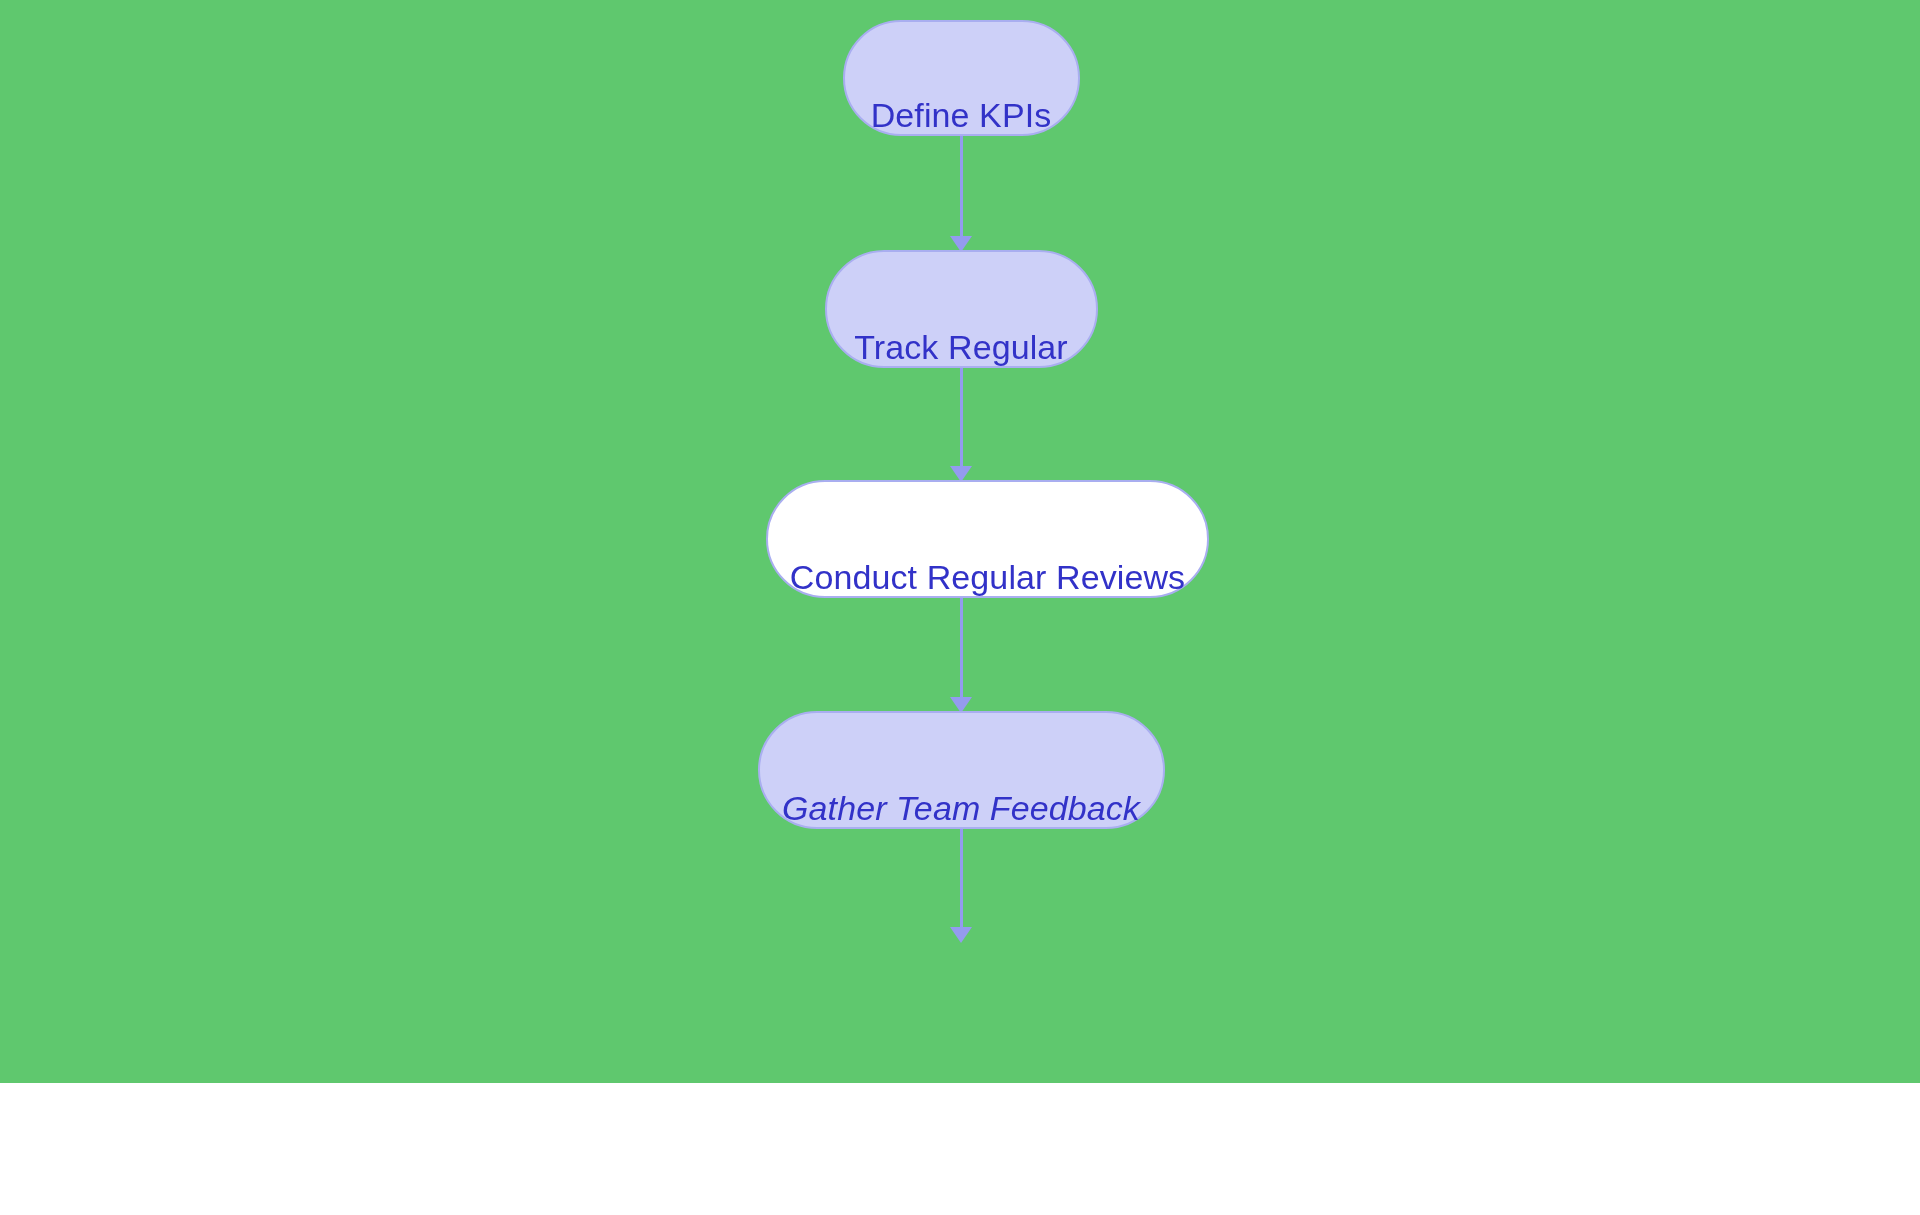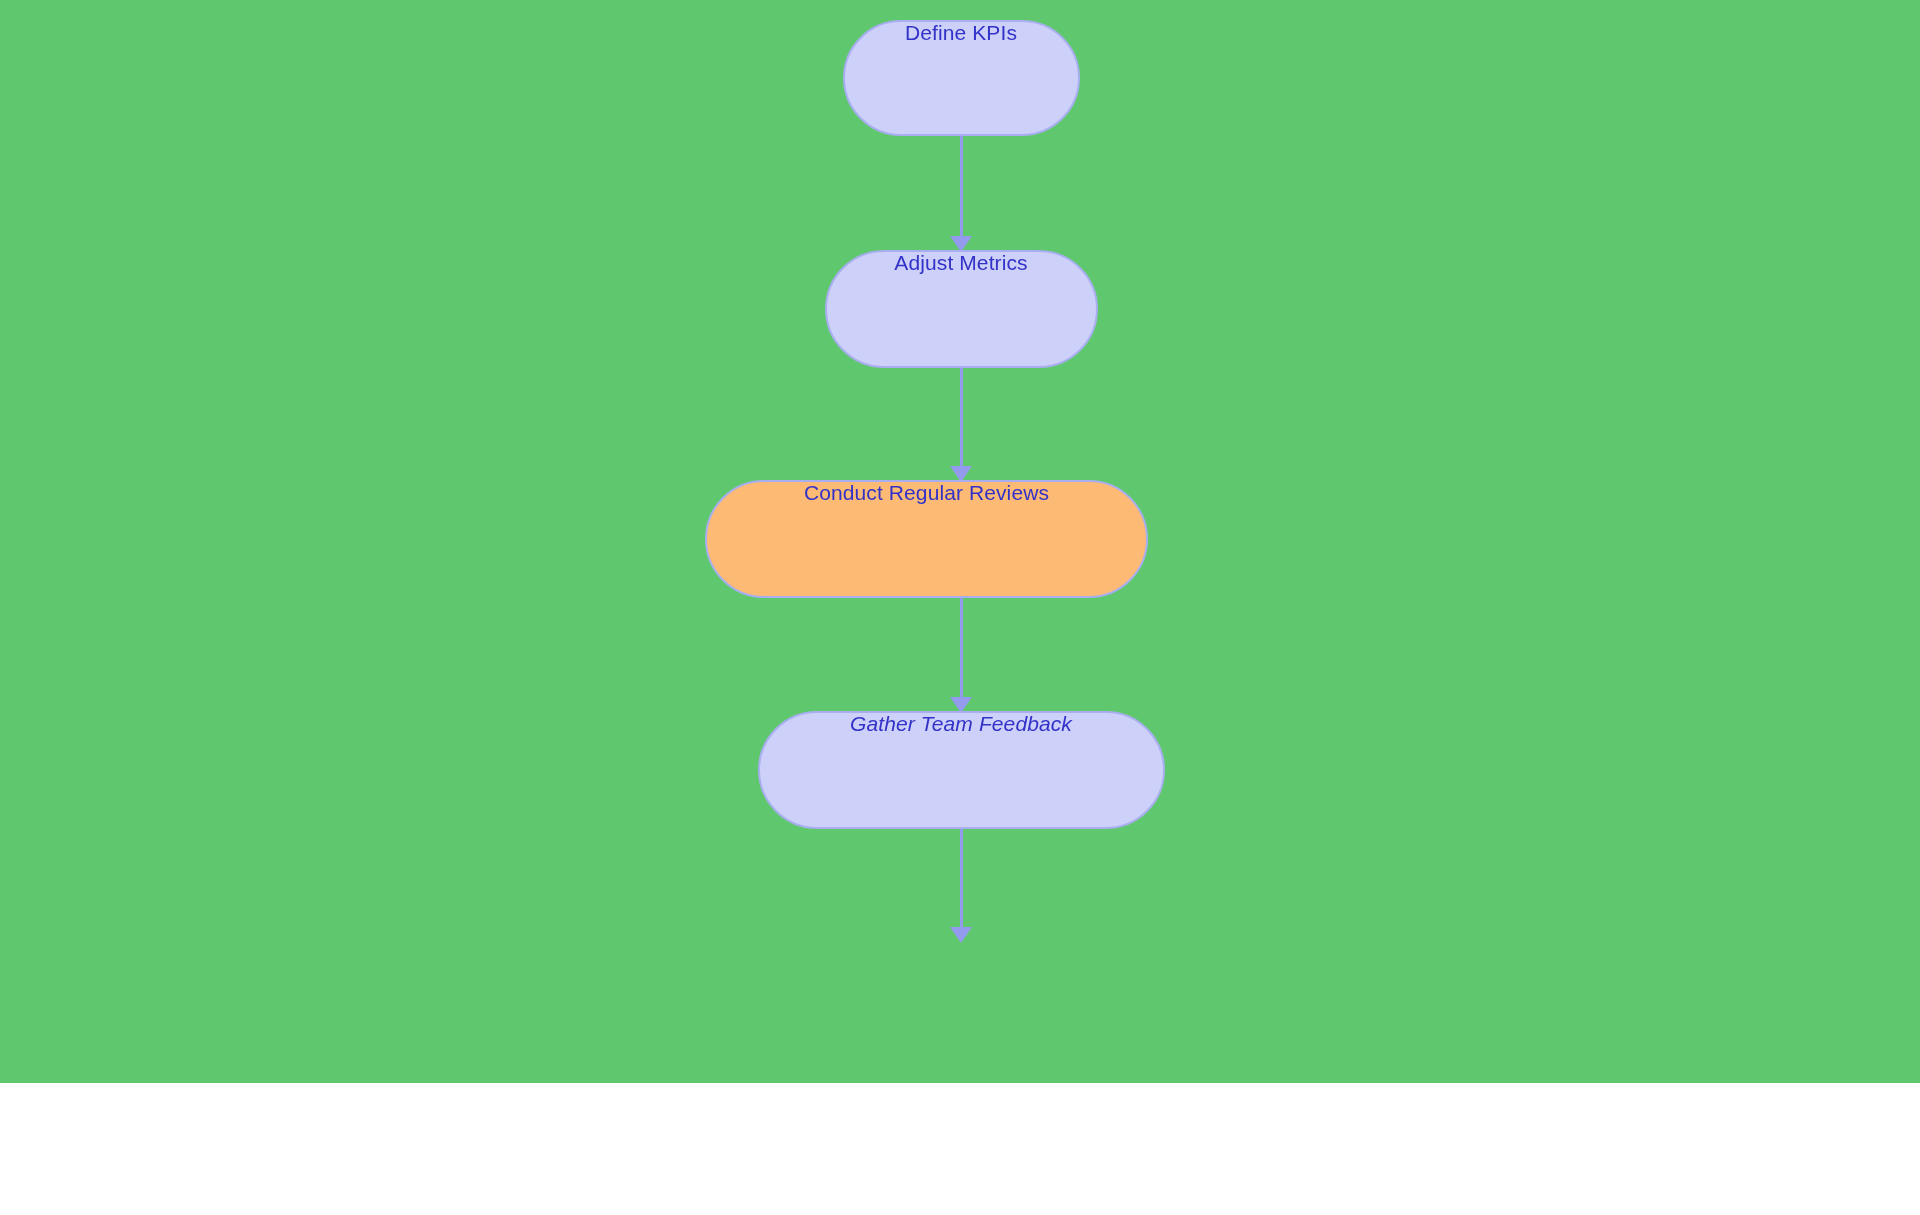--- a/index.html
+++ b/index.html
@@ -36,25 +36,25 @@
     width: 1920px;
     height: 1083px;
   }
   .node {
     position: absolute;
     box-sizing: border-box;
     background: #CDD0F8;
     border: 2px solid #0369a1;
     border-radius: 999px;
     display: flex;
-    align-items: flex-start;
+    align-items: flex-end;
     justify-content: center;
     color: #3232C8;
     font-family: "Liberation Sans", sans-serif;
-    font-size: 21px;
+    font-size: 34px;
     font-weight: 400;
     letter-spacing: 0.1px;
     white-space: nowrap;
     line-height: 1;
   }
   .node-label {
     display: block;
     padding-bottom: 2px;
   }
   .connector {
@@ -91,23 +91,23 @@
         <div class="connector" style="left: 959.5px; top: 368px; height: 100px; background: rgb(148, 155, 239);"></div>
         <div class="arrowhead" style="left: 950px; top: 466px; border-top-color: rgb(148, 155, 239);"></div>
         <div class="connector" style="left: 959.5px; top: 598px; height: 101px; background: rgb(148, 155, 239);"></div>
         <div class="arrowhead" style="left: 950px; top: 697px; border-top-color: rgb(148, 155, 239);"></div>
         <div class="connector" style="left: 959.5px; top: 829px; height: 100px; background: rgb(148, 155, 239);"></div>
         <div class="arrowhead" style="left: 950px; top: 927px; border-top-color: rgb(148, 155, 239);"></div>
         <div class="node" style="left: 842.5px; top: 20px; width: 237px; height: 116px; background: rgb(205, 208, 248); border-color: rgb(169, 174, 240); color: rgb(50, 50, 200);">
           <span class="node-label">Define KPIs</span>
         </div>
         <div class="node" style="left: 824.5px; top: 250px; width: 273px; height: 118px; background: rgb(205, 208, 248); border-color: rgb(169, 174, 240); color: rgb(50, 50, 200);">
-          <span class="node-label">Adjust Metrics</span>
+          <span class="node-label">Track Regular</span>
         </div>
-        <div class="node" style="left: 705px; top: 480px; width: 443px; height: 118px; background: #fdba74; border-color: rgb(169, 174, 240); color: rgb(50, 50, 200);">
+        <div class="node" style="left: 766px; top: 480px; width: 443px; height: 118px; background: #ffffff; border-color: rgb(169, 174, 240); color: rgb(50, 50, 200);">
           <span class="node-label">Conduct Regular Reviews</span>
         </div>
         <div class="node" style="left: 757.5px; top: 711px; width: 407px; height: 118px; background: rgb(205, 208, 248); border-color: rgb(169, 174, 240); color: rgb(50, 50, 200); font-style: italic;">
           <span class="node-label">Gather Team Feedback</span>
         </div>
       </div>
   </div>
 
   <div id="footer" style="background: rgb(255, 255, 255);">
     

